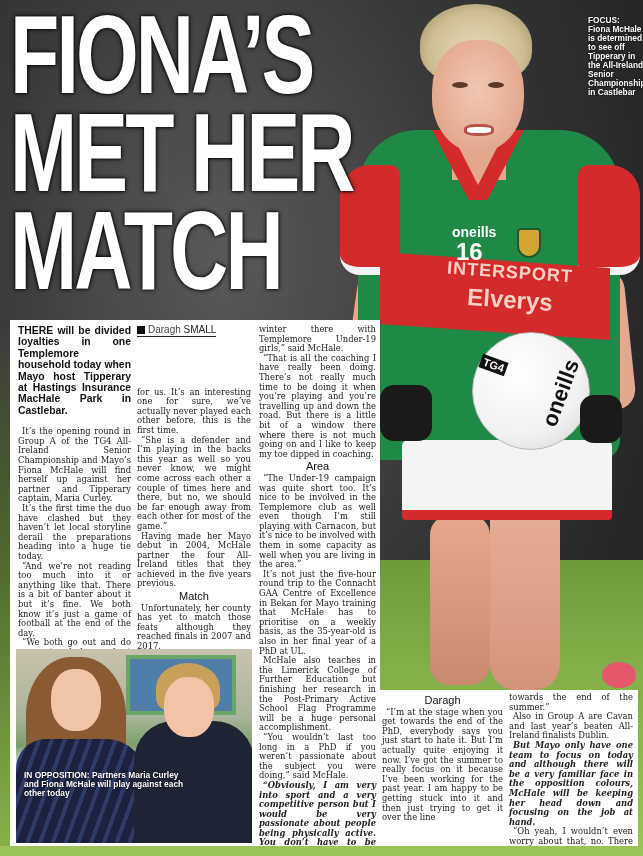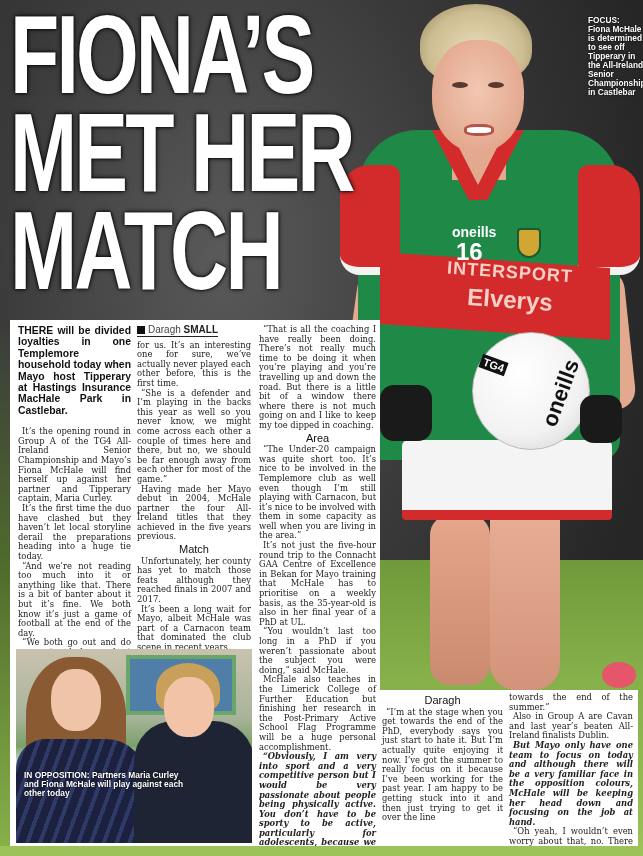--- a/index.html
+++ b/index.html
@@ -195,21 +195,21 @@
     font-size: 10.4px; line-height: 11.4px; color: #111; text-align: justify;
     margin-bottom: 11px; text-indent: 0 !important;
   }
   .byline {
     font-family: "Liberation Sans", sans-serif; font-size: 10px;
     color: #222; margin-bottom: 4px; padding-bottom: 1px;
     border-bottom: 1px solid #222; display: inline-block;
   }
   .byline .sq { display: inline-block; width: 8px; height: 8px; background: #111; margin-right: 3px; vertical-align: -1px; }
   .byline .first { font-weight: normal; color: #444; }
-  .byline .last { font-weight: bold; }
+  .byline .last { font-weight: normal; }
   .subhead {
     font-family: "Liberation Sans", sans-serif; font-weight: normal; font-size: 11px;
     text-align: center; color: #111; margin: 3px 0 2px; text-indent: 0 !important;
   }
 
   
   .couple-photo {
     position: absolute; left: 16px; top: 649px; width: 236px; height: 194px;
     background: linear-gradient(180deg, #c9c2ae 0%, #a9b49a 35%, #7aa06a 50%, #dfe7ee 60%, #2b3350 100%);
     overflow: hidden;
@@ -306,39 +306,40 @@
       <p>“And we’re not reading too much into it or anything like that. There is a bit of banter about it but it’s fine. We both know it’s just a game of football at the end of the day.</p>
       <p>“We both go out and do our part and play our best for our respective counties and once the whistle blows at the end of the game, nothing changes</p>
     </div>
 </div>
 
 <div class="col col2">
   <div class="byline">
     <span class="sq"></span><span class="first">Daragh</span> <span class="last">SMALL</span>
   </div>
   <div>
-      <p style="text-indent: 0px;">for us. It’s an interesting one for sure, we’ve actually never played each other before, this is the first time.</p>
+      <p style="text-indent: 0px; margin-top: 47px;">for us. It’s an interesting one for sure, we’ve actually never played each other before, this is the first time.</p>
       <p>“She is a defender and I’m playing in the backs this year as well so you never know, we might come across each other a couple of times here and there, but no, we should be far enough away from each other for most of the game.”</p>
       <p>Having made her Mayo debut in 2004, McHale partner the four All-Ireland titles that they achieved in the five years previous.</p>
       <p class="subhead">Match</p>
       <p>Unfortunately, her county has yet to match those feats although they reached finals in 2007 and 2017.</p>
       <p>It’s been a long wait for Mayo, albeit McHale was part of a Carnacon team that dominated the club scene in recent years.</p>
       <p class="bold-ital">Living in Tipperary now, she still plays for the club but is also involved in the local Templemore setup, where she was a coach of their Under-19s last year, alongside her girlfriend, Maria.</p>
       <p>“I was doing a little bit of coaching just during the</p>
     </div>
 </div>
 
 <div class="col col3">
   <div>
+      <p style="text-indent: 0px;">winter there with Templemore Under-19 girls,” said McHale.</p>
       <p>“That is all the coaching I have really been doing. There’s not really much time to be doing it when you’re playing and you’re travelling up and down the road. But there is a little bit of a window there where there is not much going on and I like to keep my toe dipped in coaching.</p>
       <p class="subhead">Area</p>
-      <p>“The Under-20 campaign was quite short too. It’s nice to be involved in the Templemore club as well even though I’m still playing with Carnacon, but it’s nice to be involved with them in some capacity as well when you are living in the area.”</p>
+      <p>“The Under-19 campaign was quite short too. It’s nice to be involved in the Templemore club as well even though I’m still playing with Carnacon, but it’s nice to be involved with them in some capacity as well when you are living in the area.”</p>
       <p>It’s not just the five-hour round trip to the Connacht GAA Centre of Excellence in Bekan for Mayo training that McHale has to prioritise on a weekly basis, as the 35-year-old is also in her final year of a PhD at UL.</p>
+      <p>McHale also teaches in the Limerick College of Further Education but finishing her research in the Post-Primary Active School Flag Programme will be a huge personal accomplishment.</p>
       <p>“You wouldn’t last too long in a PhD if you weren’t passionate about the subject you were doing,” said McHale.</p>
-      <p>McHale also teaches in the Limerick College of Further Education but finishing her research in the Post-Primary Active School Flag Programme will be a huge personal accomplishment.</p>
       <p class="bold-ital">“Obviously, I am very into sport and a very competitive person but I would be very passionate about people being physically active. You don’t have to be sporty to be active, particularly for adolescents, because we know (with) teenagers, the older they get the more their activity levels drop. It’s trying to find ways of getting them more active in the school day really.</p>
     </div>
 </div>
 
 <div class="col col4">
   <div>
       <p class="subhead">Daragh</p>
       <p>“I’m at the stage when you get towards the end of the PhD, everybody says you just start to hate it. But I’m actually quite enjoying it now. I’ve got the summer to really focus on it because I’ve been working for the past year. I am happy to be getting stuck into it and then just trying to get it over the line</p>
     </div>
 </div>

